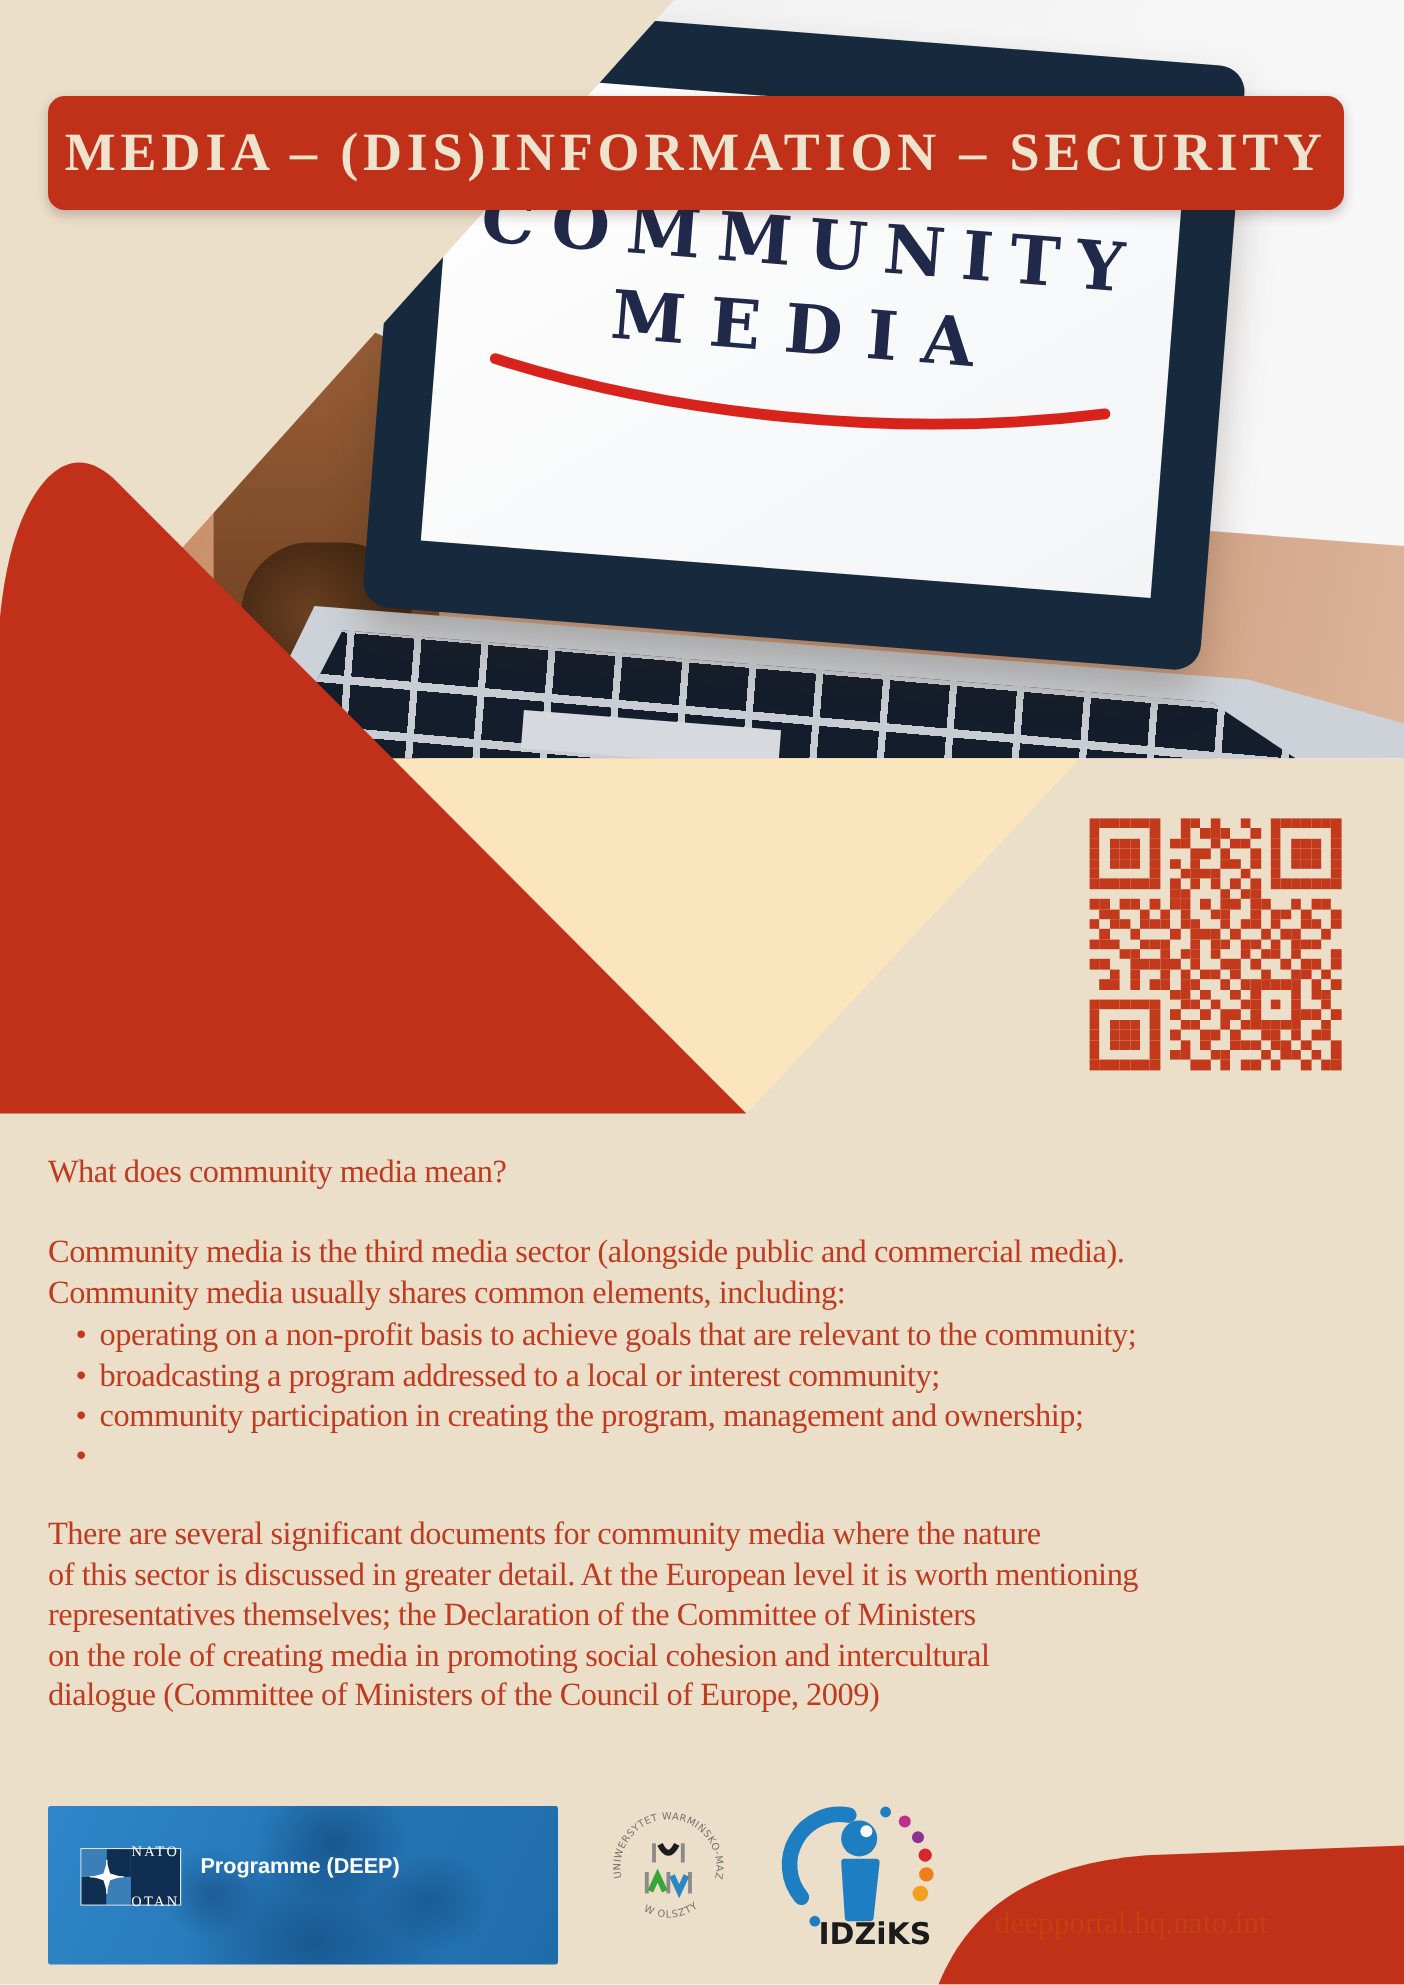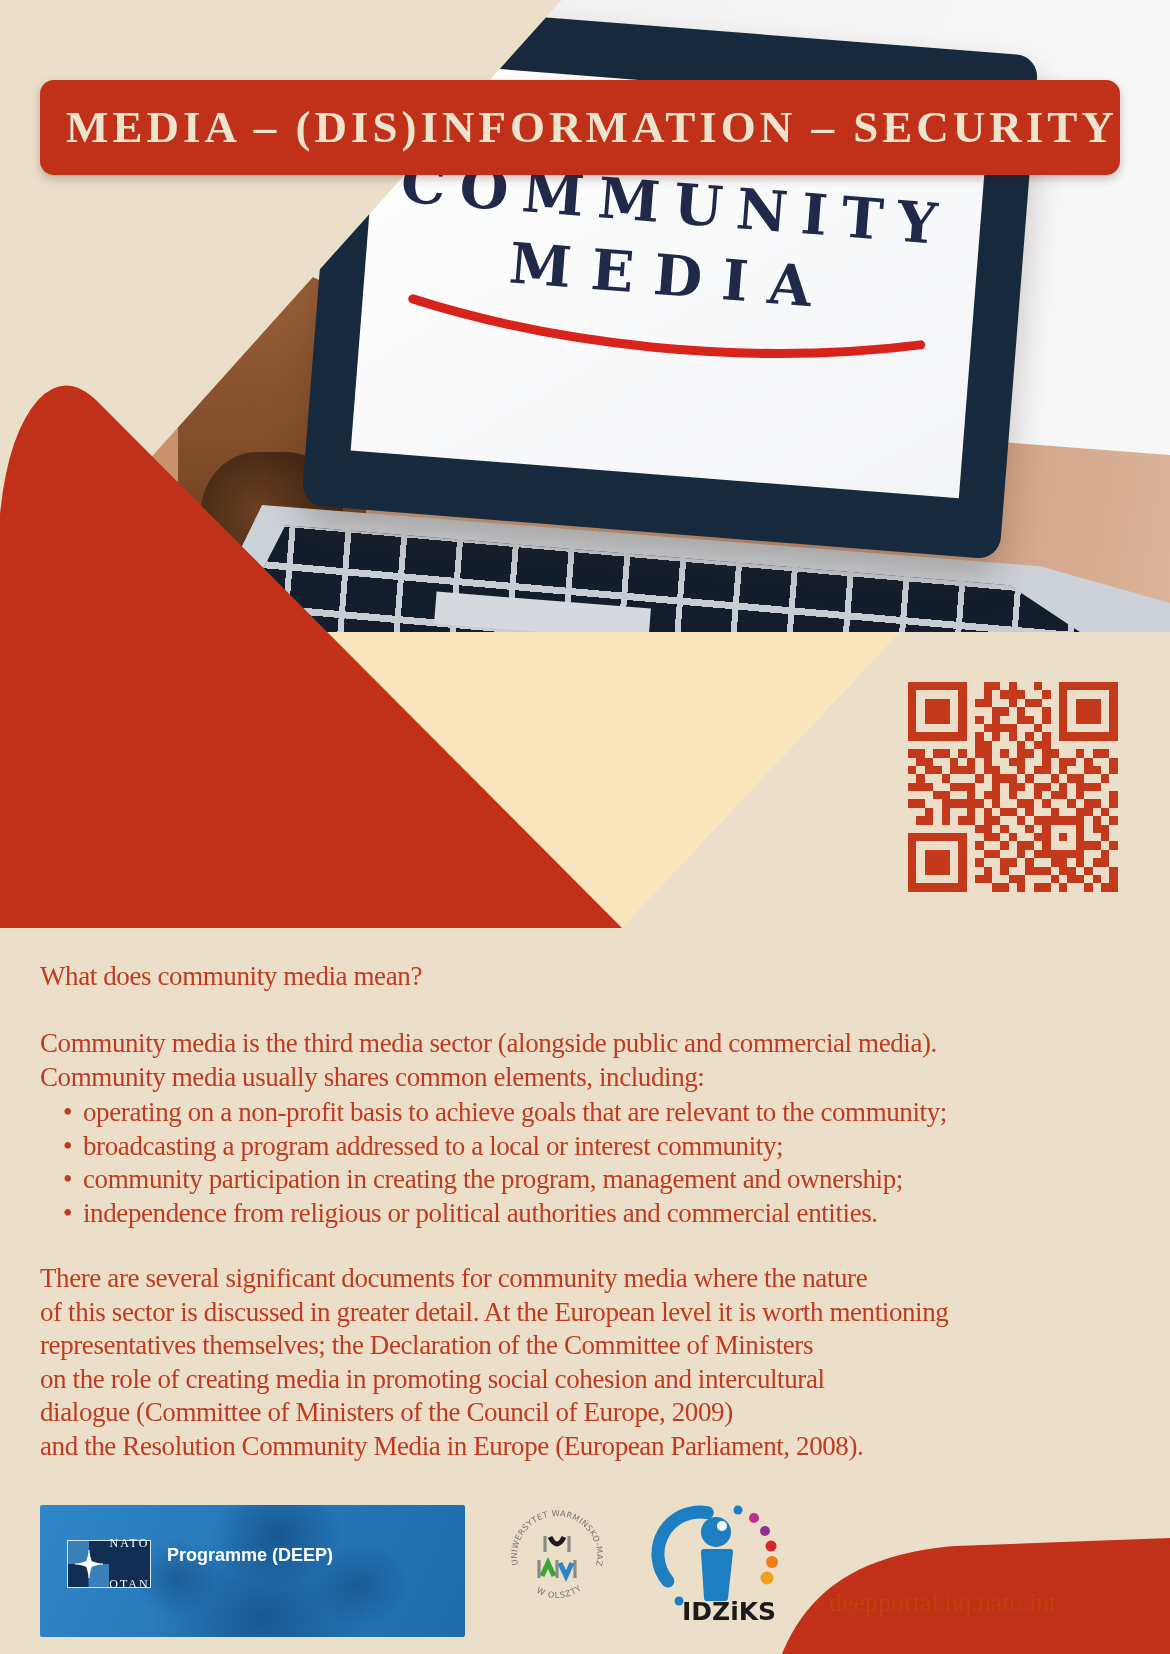--- a/index.html
+++ b/index.html
@@ -38,21 +38,21 @@
   .touchpad{position:absolute;left:435px;top:600px;width:215px;height:32px;background:#d6dade;
         transform:rotate(4.5deg);}
   .cream-wedge{position:absolute;left:0;top:0;width:1170px;height:632px;
         clip-path:polygon(0 0,48% 0,0 99%);background:#ebdfca;}
 
   
   .decor{position:absolute;left:0;top:0;}
 
   
   .banner{position:absolute;left:40px;top:80px;width:1080px;height:95px;background:#c13018;
-          border-radius:14px;display:flex;align-items:center;padding-left:26px;box-sizing:border-box;
+          border-radius:14px;display:flex;align-items:center;padding-left:14px;box-sizing:border-box;
           box-shadow:0 4px 10px rgba(60,20,10,.25);}
   .banner-title{font:700 45px/1 "Liberation Serif",serif;color:#eee3cd;letter-spacing:4px;white-space:nowrap;}
 
   
   .qr{position:absolute;left:908px;top:682px;display:grid;
       grid-template-columns:repeat(25,8.4px);grid-auto-rows:8.4px;}
   .qr .on{background:#c23a1b;}
 
   
   .txt{position:absolute;font:400 27px/33.5px "Liberation Serif",serif;color:#bf3a1e;
@@ -768,31 +768,29 @@
     <div class="bullet-row">
       <span class="bullet-dot">•</span>
       <span>broadcasting a program addressed to a local or interest community;</span>
     </div>
     <div class="bullet-row">
       <span class="bullet-dot">•</span>
       <span>community participation in creating the program, management and ownership;</span>
     </div>
     <div class="bullet-row">
       <span class="bullet-dot">•</span>
-      <span>independence from religious or political authorities and commercial entities.</span>
     </div>
   </div>
 
   <div class="txt para">
     <div>There are several significant documents for community media where the nature</div>
     <div>of this sector is discussed in greater detail. At the European level it is worth mentioning</div>
     <div>representatives themselves; the Declaration of the Committee of Ministers</div>
     <div>on the role of creating media in promoting social cohesion and intercultural</div>
     <div>dialogue (Committee of Ministers of the Council of Europe, 2009)</div>
-    <div>and the Resolution Community Media in Europe (European Parliament, 2008).</div>
   </div>
 
   <div class="deepbar">
     <div class="lion"></div>
     <div class="natoflag">
       <div class="nf-left">
         <svg class="nf-star" width="30" height="30" viewBox="-16 -16 32 32">
           <rect x="-15" y="-0.6" width="30" height="1.2" fill="#fff"></rect>
           <rect x="-0.6" y="-15" width="1.2" height="30" fill="#fff"></rect>
           <path d="M0,-13 L3,-3 L13,0 L3,3 L0,13 L-3,3 L-13,0 L-3,-3 Z" fill="#fff"></path>

